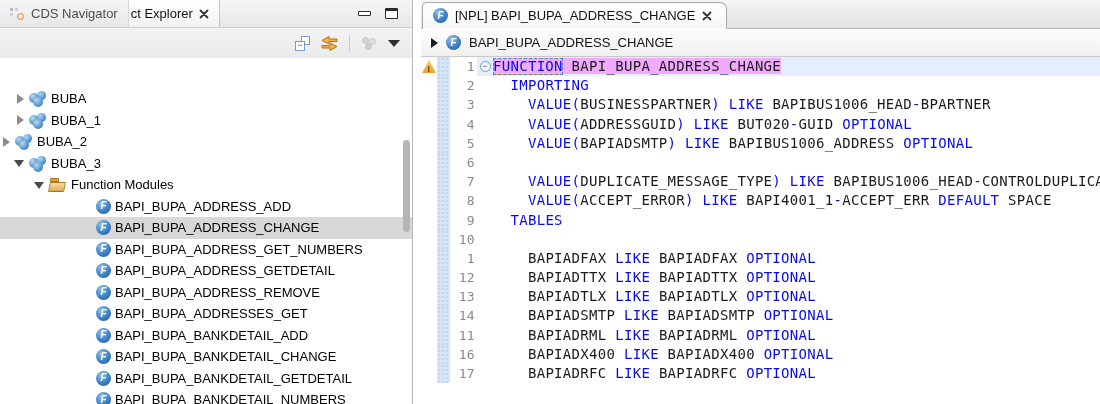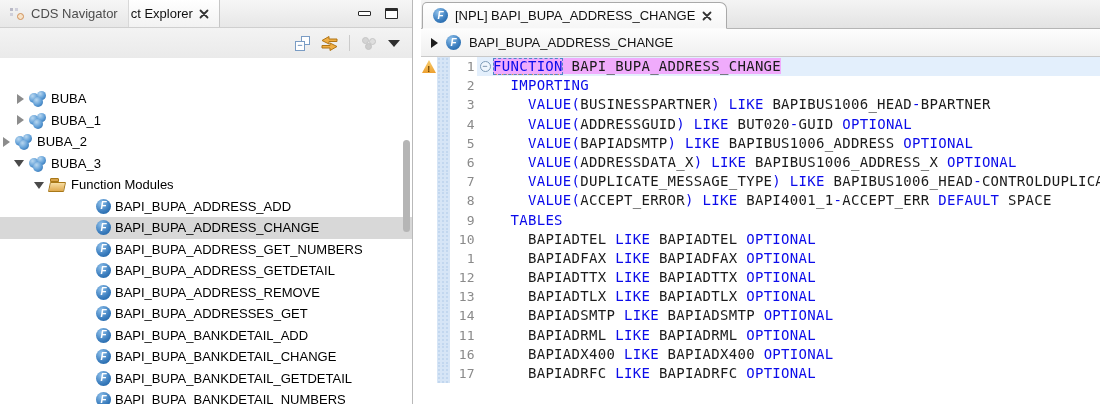--- a/index.html
+++ b/index.html
@@ -326,21 +326,20 @@
           <span class="stripe"></span>
           <span class="lnum">5</span>
           <span class="fold"></span>
           <span class="ctext"><span class="tk-pl">    </span><span class="tk-kw">VALUE</span><span class="tk-pu">(</span><span class="tk-id">BAPIADSMTP</span><span class="tk-pu">)</span><span class="tk-pl"> </span><span class="tk-kw">LIKE</span><span class="tk-pl"> </span><span class="tk-id">BAPIBUS1006_ADDRESS</span><span class="tk-pl"> </span><span class="tk-kw">OPTIONAL</span></span>
         </div>
         <div class="line">
           <span class="ann"></span>
           <span class="stripe"></span>
           <span class="lnum">6</span>
           <span class="fold"></span>
-          <span class="ctext"><span class="tk-pl">    </span><span class="tk-kw">VALUE</span><span class="tk-pu">(</span><span class="tk-id">ADDRESSDATA_X</span><span class="tk-pu">)</span><span class="tk-pl"> </span><span class="tk-kw">LIKE</span><span class="tk-pl"> </span><span class="tk-id">BAPIBUS1006_ADDRESS_X</span><span class="tk-pl"> </span><span class="tk-kw">OPTIONAL</span></span>
         </div>
         <div class="line">
           <span class="ann"></span>
           <span class="stripe"></span>
           <span class="lnum">7</span>
           <span class="fold"></span>
           <span class="ctext"><span class="tk-pl">    </span><span class="tk-kw">VALUE</span><span class="tk-pu">(</span><span class="tk-id">DUPLICATE_MESSAGE_TYPE</span><span class="tk-pu">)</span><span class="tk-pl"> </span><span class="tk-kw">LIKE</span><span class="tk-pl"> </span><span class="tk-id">BAPIBUS1006_HEAD</span><span class="tk-pu">-</span><span class="tk-id">CONTROLDUPLICATEM</span></span>
         </div>
         <div class="line">
           <span class="ann"></span>
@@ -354,21 +353,20 @@
           <span class="stripe"></span>
           <span class="lnum">9</span>
           <span class="fold"></span>
           <span class="ctext"><span class="tk-pl">  </span><span class="tk-kw">TABLES</span></span>
         </div>
         <div class="line">
           <span class="ann"></span>
           <span class="stripe"></span>
           <span class="lnum">10</span>
           <span class="fold"></span>
-          <span class="ctext"><span class="tk-pl">    </span><span class="tk-id">BAPIADTEL</span><span class="tk-pl"> </span><span class="tk-kw">LIKE</span><span class="tk-pl"> </span><span class="tk-id">BAPIADTEL</span><span class="tk-pl"> </span><span class="tk-kw">OPTIONAL</span></span>
         </div>
         <div class="line">
           <span class="ann"></span>
           <span class="stripe"></span>
           <span class="lnum">1</span>
           <span class="fold"></span>
           <span class="ctext"><span class="tk-pl">    </span><span class="tk-id">BAPIADFAX</span><span class="tk-pl"> </span><span class="tk-kw">LIKE</span><span class="tk-pl"> </span><span class="tk-id">BAPIADFAX</span><span class="tk-pl"> </span><span class="tk-kw">OPTIONAL</span></span>
         </div>
         <div class="line">
           <span class="ann"></span>

